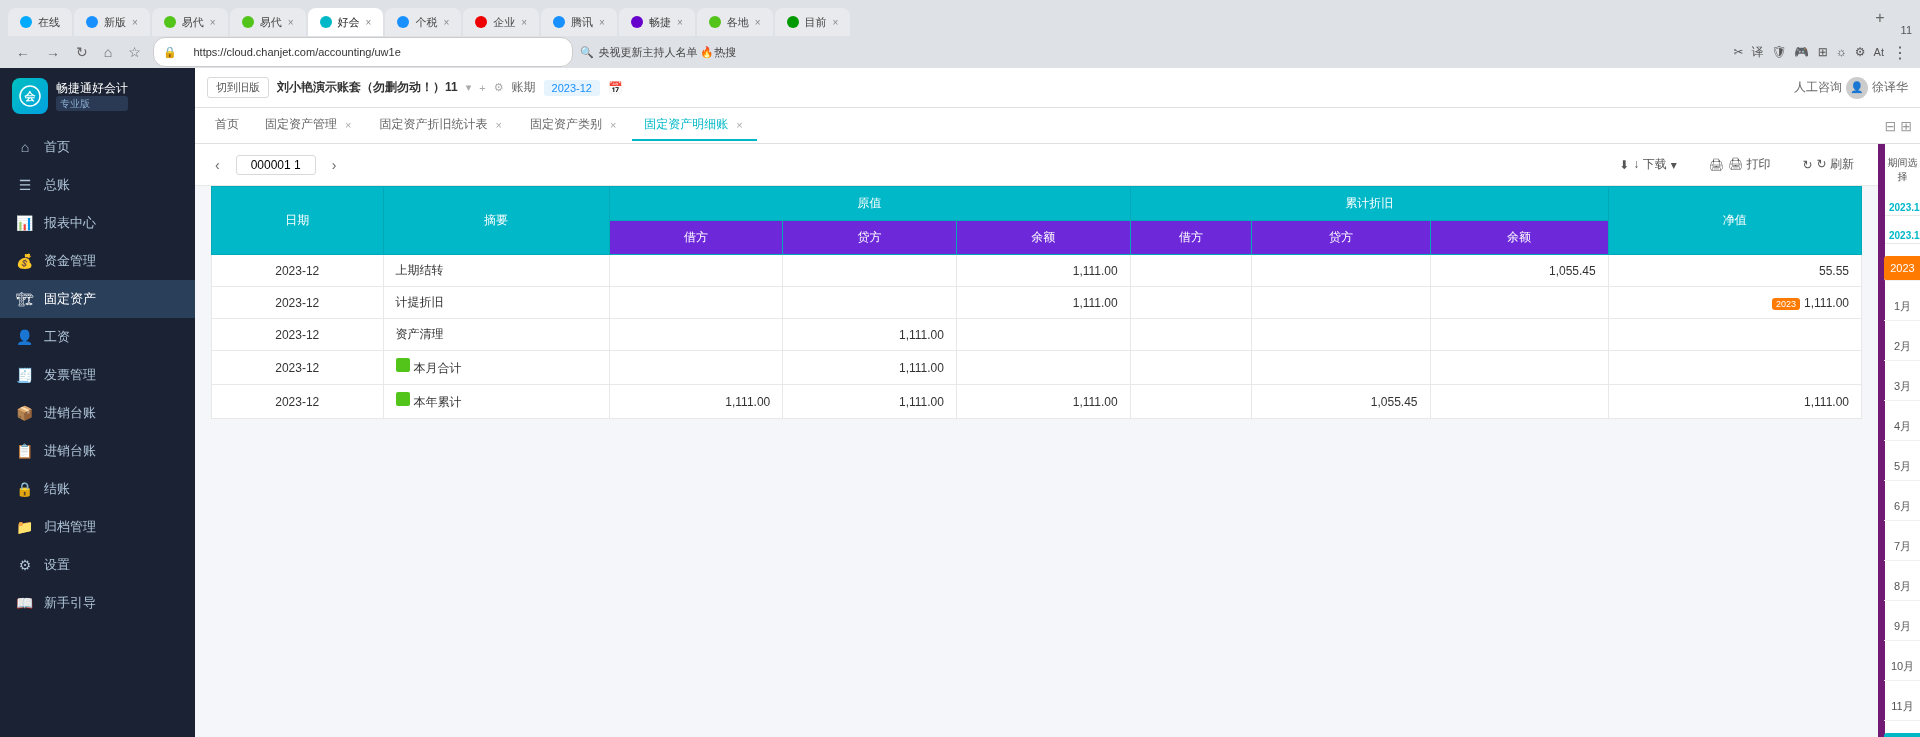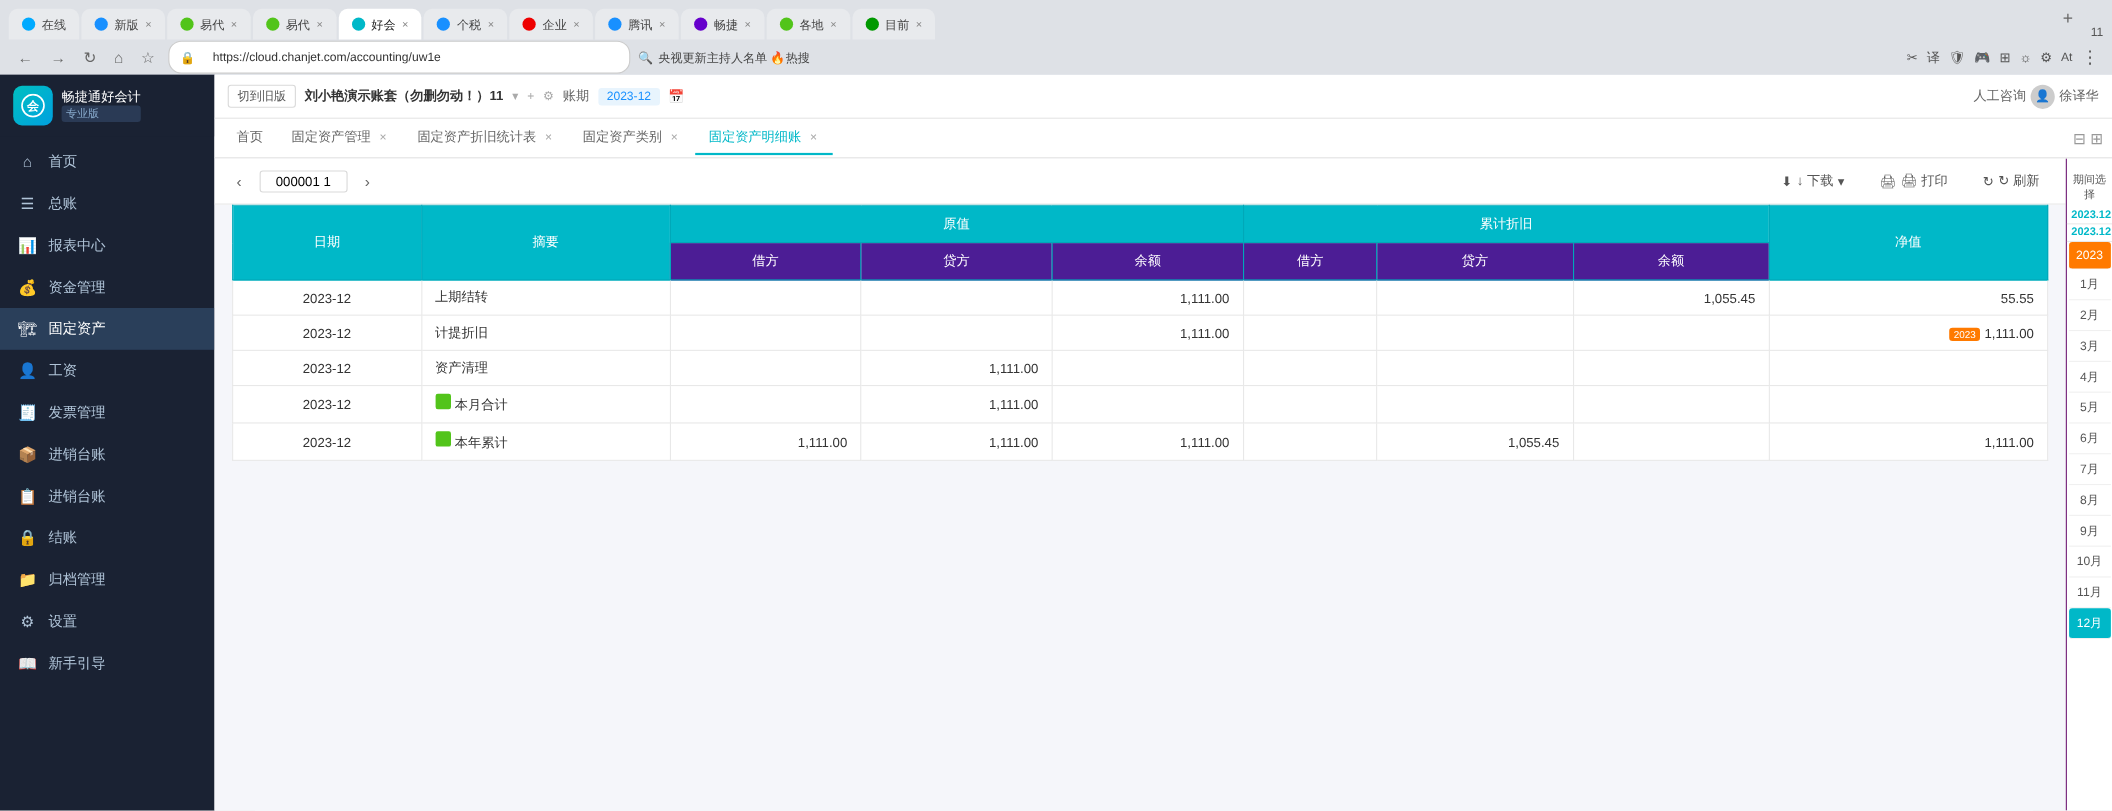--- a/index.html
+++ b/index.html
@@ -57,28 +57,28 @@
     .ledger-toolbar { display: flex; align-items: center; padding: 8px 16px; background: #fff; border-bottom: 1px solid #e8e8e8; gap: 12px; }
     .page-num-box { border: 1px solid #d9d9d9; padding: 2px 8px; border-radius: 3px; background: #fff; min-width: 80px; text-align: center; }
     .toolbar-right { margin-left: auto; display: flex; align-items: center; gap: 16px; }
     .toolbar-btn { display: flex; align-items: center; gap: 4px; cursor: pointer; font-size: 12px; color: #555; padding: 4px 8px; border-radius: 3px; }
     .nav-arrow { cursor: pointer; color: #666; font-size: 14px; padding: 0 4px; }
 
     
     .table-container { flex: 1; overflow: auto; padding: 0 16px 16px; }
     .data-table { width: 100%; border-collapse: collapse; font-size: 12px; background: #fff; }
     .data-table th { background: #00b8c8; color: #fff; padding: 8px 12px; text-align: center; font-weight: normal; border: 1px solid #00a8b8; white-space: nowrap; }
-    .data-table th.sub-header { background: #4c1d95; margin-top: 48px; }
+    .data-table th.sub-header { background: #6d28d9; margin-top: 48px; }
     .data-table td { padding: 7px 12px; border: 1px solid #e8e8e8; text-align: center; color: #333; }
     .data-table td.text-left { text-align: left; }
     .data-table td.text-right { text-align: right; }
     .row-tag { display: inline-block; width: 14px; height: 14px; background: #52c41a; color: #fff; font-size: 9px; border-radius: 2px; text-align: center; line-height: 14px; margin-right: 4px; }
 
     
-    .right-panel { width: 42px; background: #fff; border-left: 1px solid #701a75; display: flex; flex-direction: column; align-items: center; padding-top: 8px; gap: 0; }
+    .right-panel { width: 42px; background: #fff; border-left: 7px solid #701a75; display: flex; flex-direction: column; align-items: center; padding-top: 8px; gap: 12px; }
     .period-header { font-size: 10px; color: #555; writing-mode: horizontal-tb; padding: 4px 2px; text-align: center; }
     .period-item { width: 38px; display: flex; align-items: center; justify-content: center; padding: 6px 2px; cursor: pointer; font-size: 11px; color: #555; border-bottom: 1px solid #f0f0f0; }
     .period-item.active { background: #00b8c8; color: #fff; border-radius: 3px; }
     .period-item.highlight { background: #ff7a00; color: #fff; border-radius: 3px; }
     .period-selected { font-size: 10px; color: #00b8c8; padding: 2px 4px; text-align: center; font-weight: bold; border-bottom: 1px solid #e8e8e8; width: 100%; }
     .close-icon-btn { cursor: pointer; color: #999; font-size: 14px; }
   </style>
 </head>
 <body>
 

